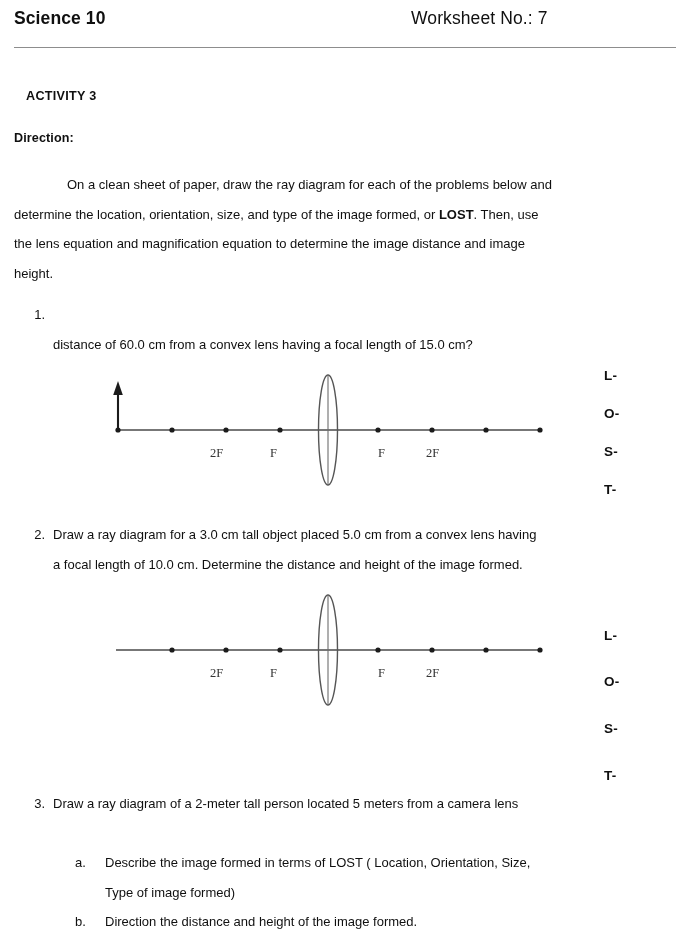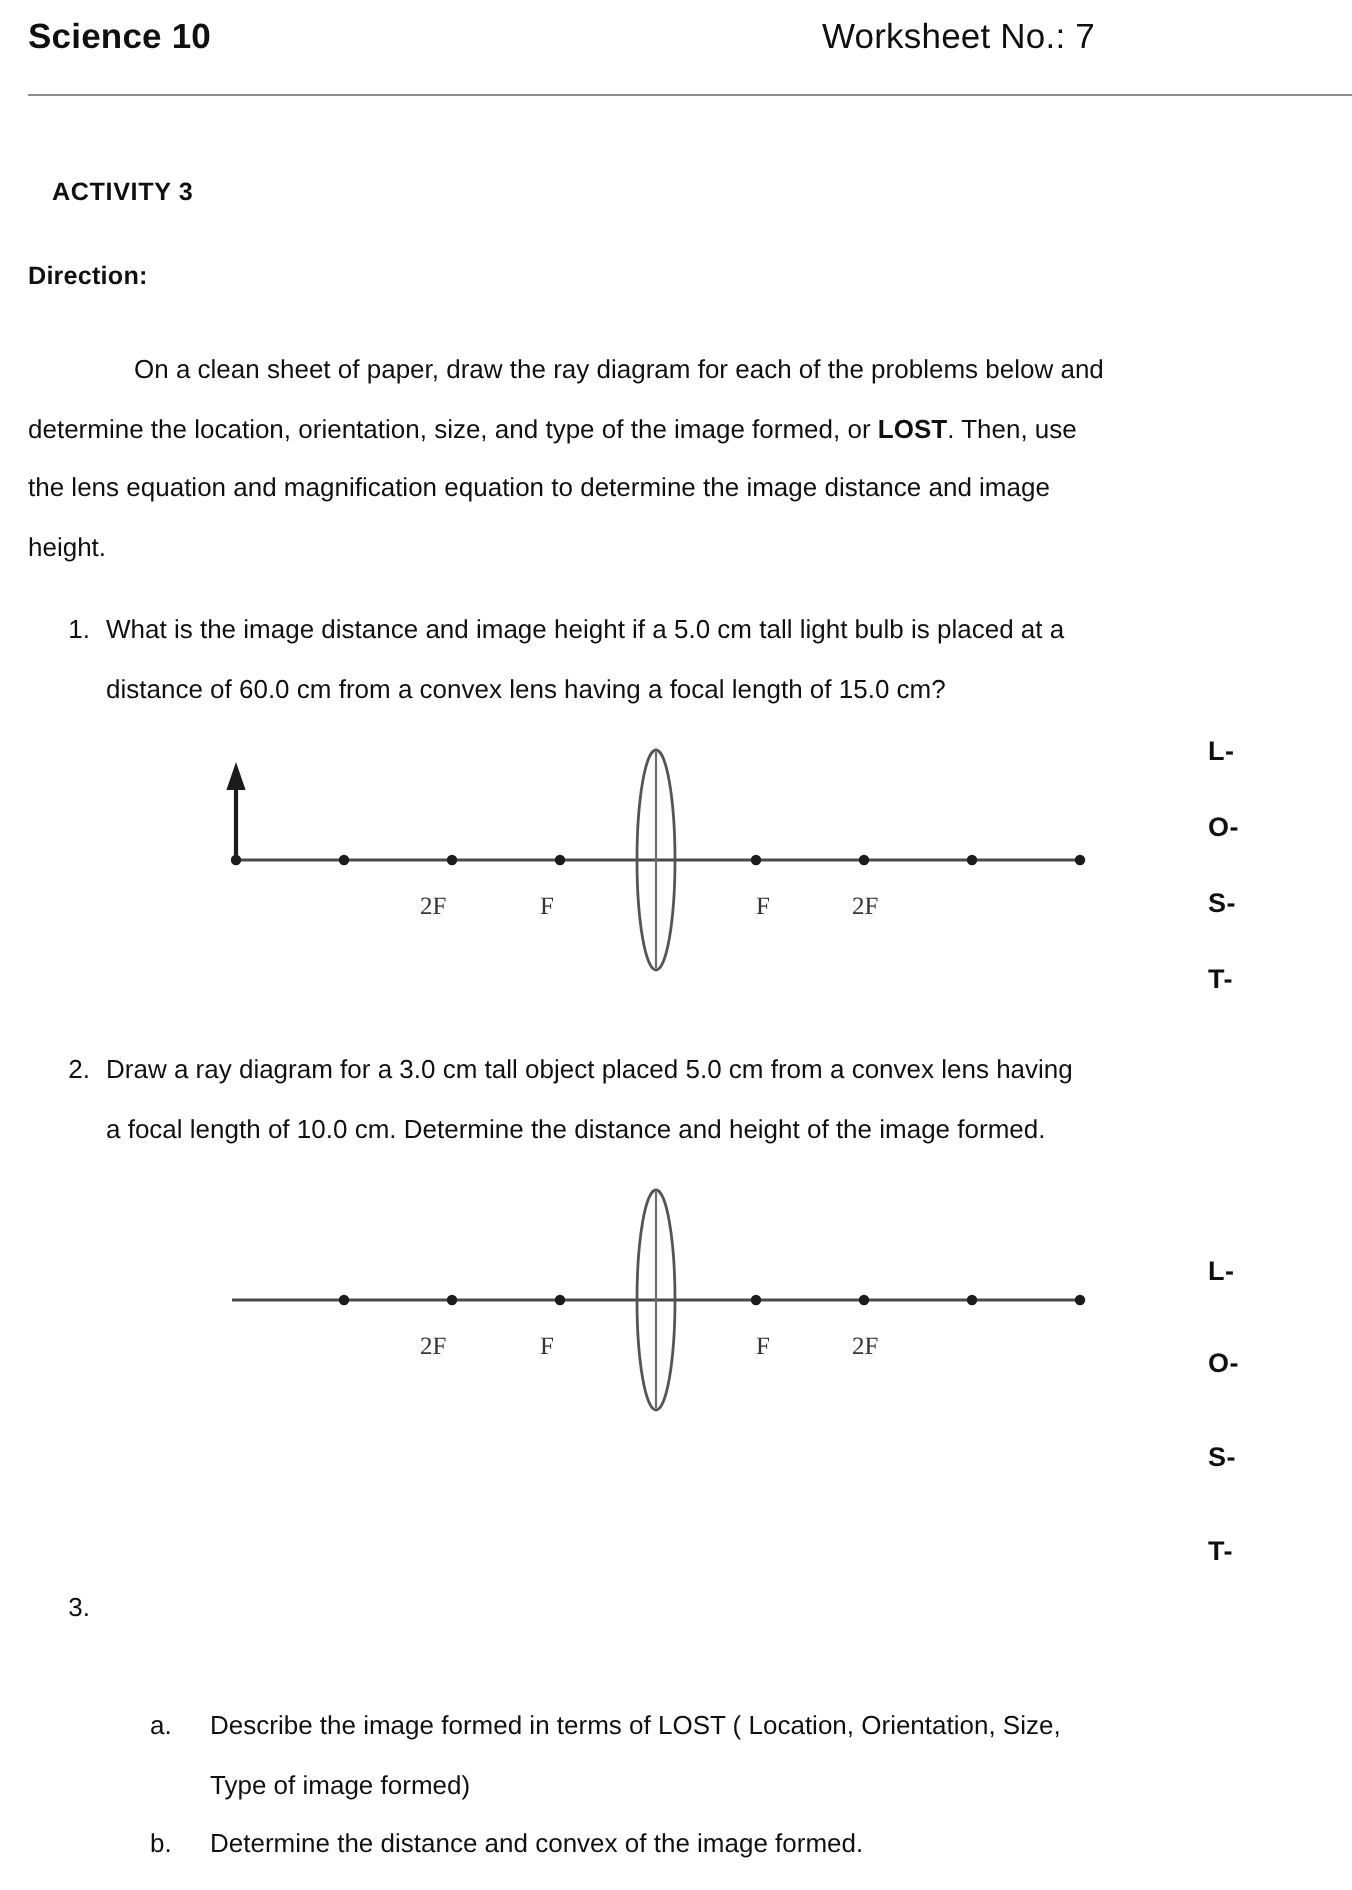--- a/index.html
+++ b/index.html
@@ -189,21 +189,21 @@
   <div class="direction-body">
     <div class="dline"><span class="indent"></span><span>On a clean sheet of paper, draw the ray diagram for each of the problems below and</span></div>
     <div class="dline"><span>determine the location, orientation, size,  and type of the image formed, or </span><b>LOST</b><span>. Then, use</span></div>
     <div class="dline"><span>the lens equation and magnification equation to determine the image distance and image</span></div>
     <div class="dline"><span>height.</span></div>
   </div>
 
   <div class="qitem" style="left:21px; top:300px; width:680px;">
     <span class="qnum">1.</span>
     <span class="qtext">
-      <span class="ql">What is the image distance and image height if a 5.0 cm tall light bulb is placed at a</span><br>
+      <br>
       <span class="ql">distance of 60.0 cm from a convex lens having a focal length of 15.0 cm?</span>
     </span>
   </div>
 
   <div class="diagram" style="left:100px; top:368px;">
     <svg width="470" height="135" viewBox="0 0 470 135" xmlns="http://www.w3.org/2000/svg">
 
       <line x1="16" y1="62" x2="442" y2="62" stroke="#4a4a4a" stroke-width="1.6"></line>
 
       <circle cx="18" cy="62" r="2.6" fill="#1b1b1b"></circle>
@@ -269,32 +269,32 @@
   <div class="lost-group" style="left:604px; top:628px; width:60px; height:160px;">
     <span class="lost-item" style="top:0px;">L-</span>
     <span class="lost-item" style="top:46px;">O-</span>
     <span class="lost-item" style="top:93px;">S-</span>
     <span class="lost-item" style="top:140px;">T-</span>
   </div>
 
   <div class="qitem" style="left:21px; top:789px; width:680px;">
     <span class="qnum">3.</span>
     <span class="qtext">
-      <br>
+      <span class="ql">Draw a  ray diagram of a 2-meter tall person located 5 meters from a camera lens</span><br>
     </span>
   </div>
 
   <div class="subitem" style="left:75px; top:848px; width:620px;">
     <span class="subnum">a.</span>
     <span class="subtext">
       <span class="ql">Describe the image formed in terms of LOST ( Location, Orientation, Size,</span><br>
       <span class="ql">Type of image formed)</span>
     </span>
   </div>
 
   <div class="subitem" style="left:75px; top:907px; width:620px;">
     <span class="subnum">b.</span>
     <span class="subtext">
-      <span class="ql">Determine the distance and convex of the image formed.</span>
+      <span class="ql">Direction the distance and height of the image formed.</span>
     </span>
   </div>
 
 </div>
 
 </body></html>

